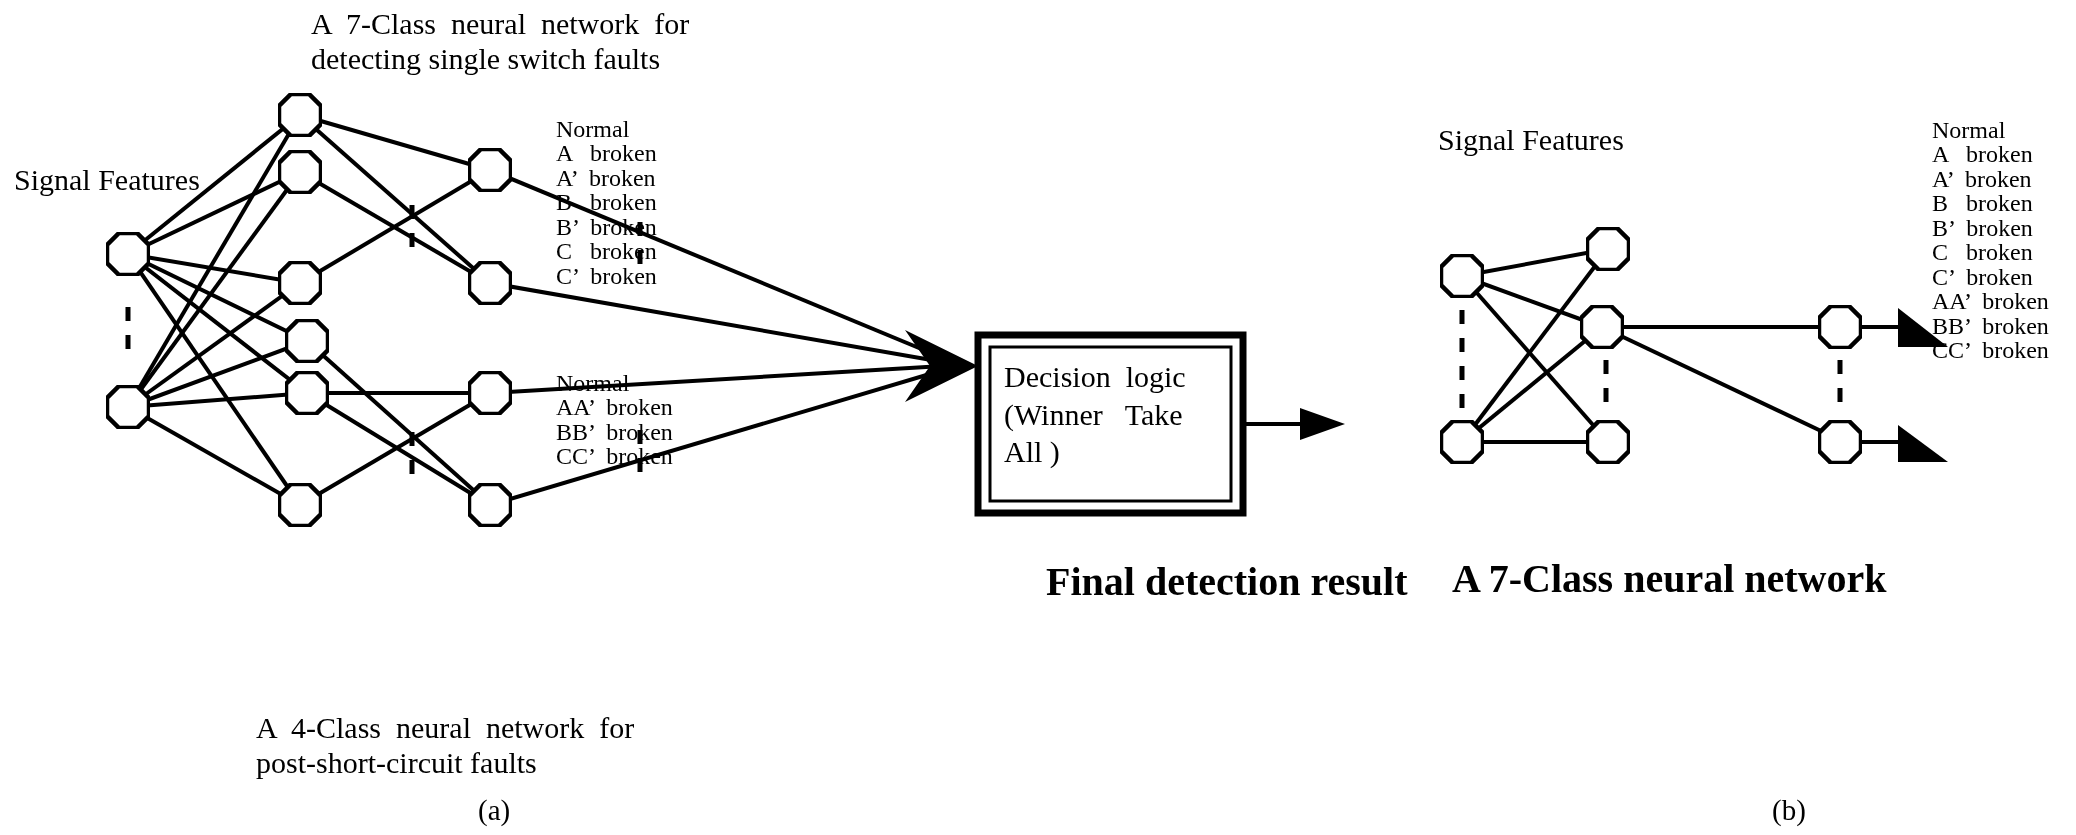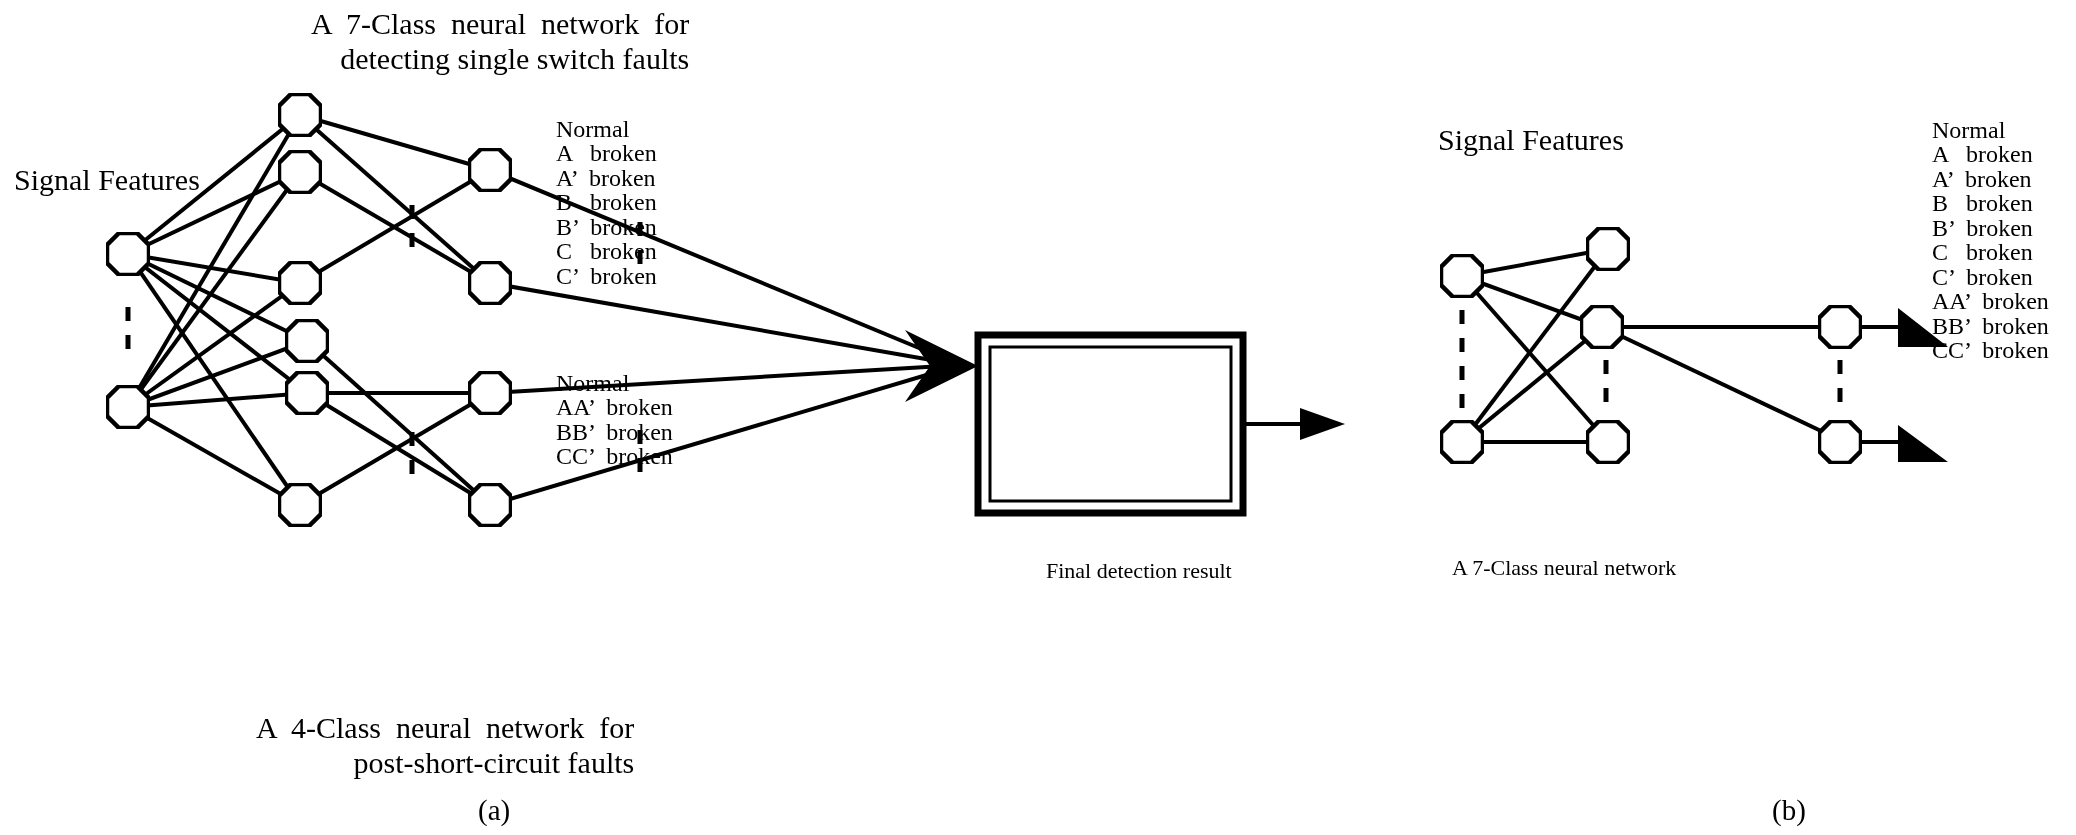--- a/index.html
+++ b/index.html
@@ -59,32 +59,32 @@
   }
   .txt {
     position: absolute;
     white-space: pre;
     font-family: "Liberation Serif", "DejaVu Serif", serif;
     color: #000000;
     line-height: 1.18;
   }
   .t-title {
     font-size: 30px;
-    text-align: right;
   }
   .t-label {
     font-size: 30px;
     text-align: right;
   }
   .t-box {
     font-size: 30px;
     line-height: 1.25;
   }
   .t-caption {
-    font-size: 22px;
+    font-size: 40px;
+    font-weight: bold;
   }
   .t-figlabel {
     font-size: 29px;
   }
   .outlist {
     position: absolute;
     font-size: 24px;
     line-height: 1.02;
   }
   .outlist div {
@@ -221,20 +221,23 @@
     <div>C’  broken</div>
   </div>
 
   <div class="outlist" style="left:556px; top:371px;">
     <div>Normal</div>
     <div>AA’  broken</div>
     <div>BB’  broken</div>
     <div>CC’  broken</div>
   </div>
 
+  <div class="txt t-box" style="left:1004px; top:358px;">Decision  logic
+(Winner   Take
+All )</div>
 
   <div class="txt t-caption" style="left:1046px; top:558px;">Final detection result</div>
 
   <div class="txt t-title" style="left:256px; top:710px;font-family:Liberation Serif, serif;">A  4-Class  neural  network  for
 post-short-circuit faults</div>
 
   <div class="txt t-figlabel" style="left:478px; top:793px;">(a)</div>
 
   <div class="txt t-label" style="left:1438px; top:122px;">Signal Features</div>
 

